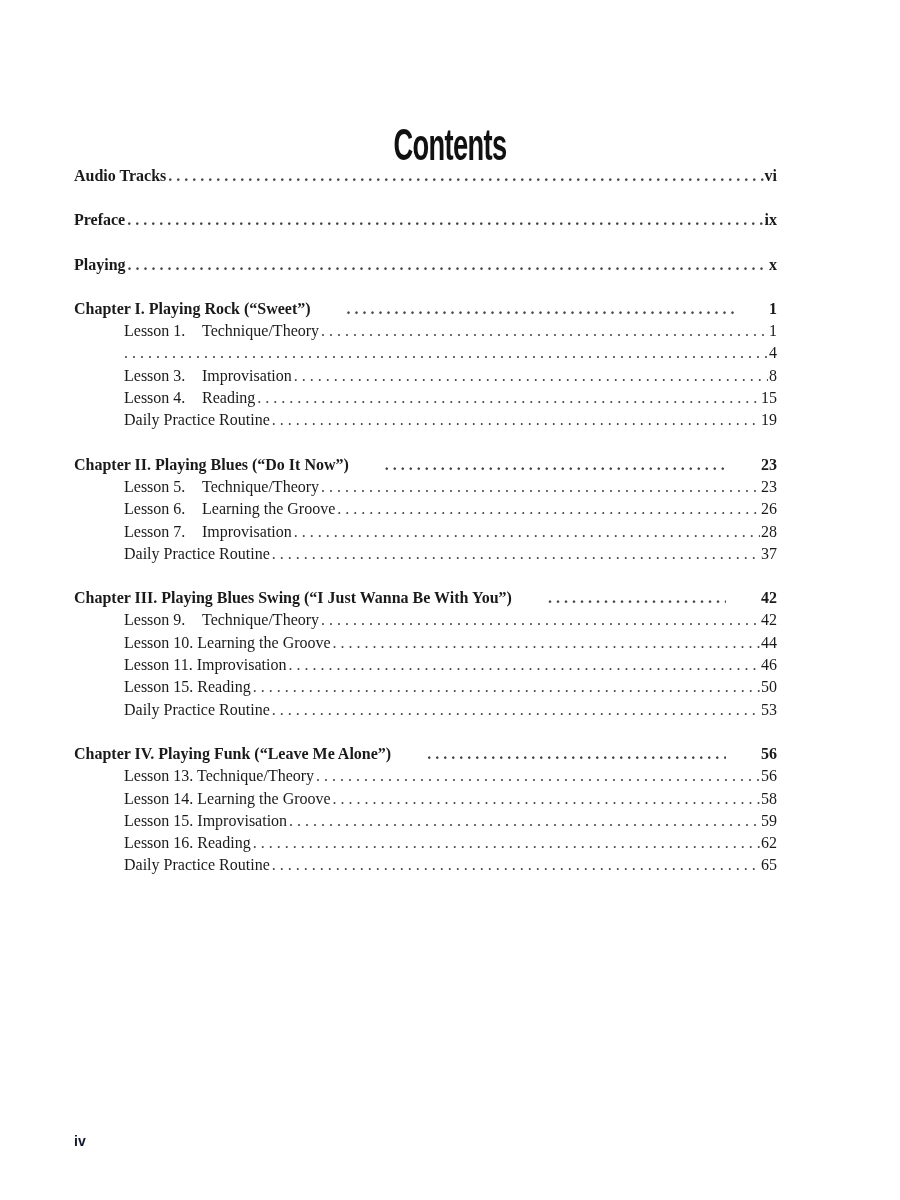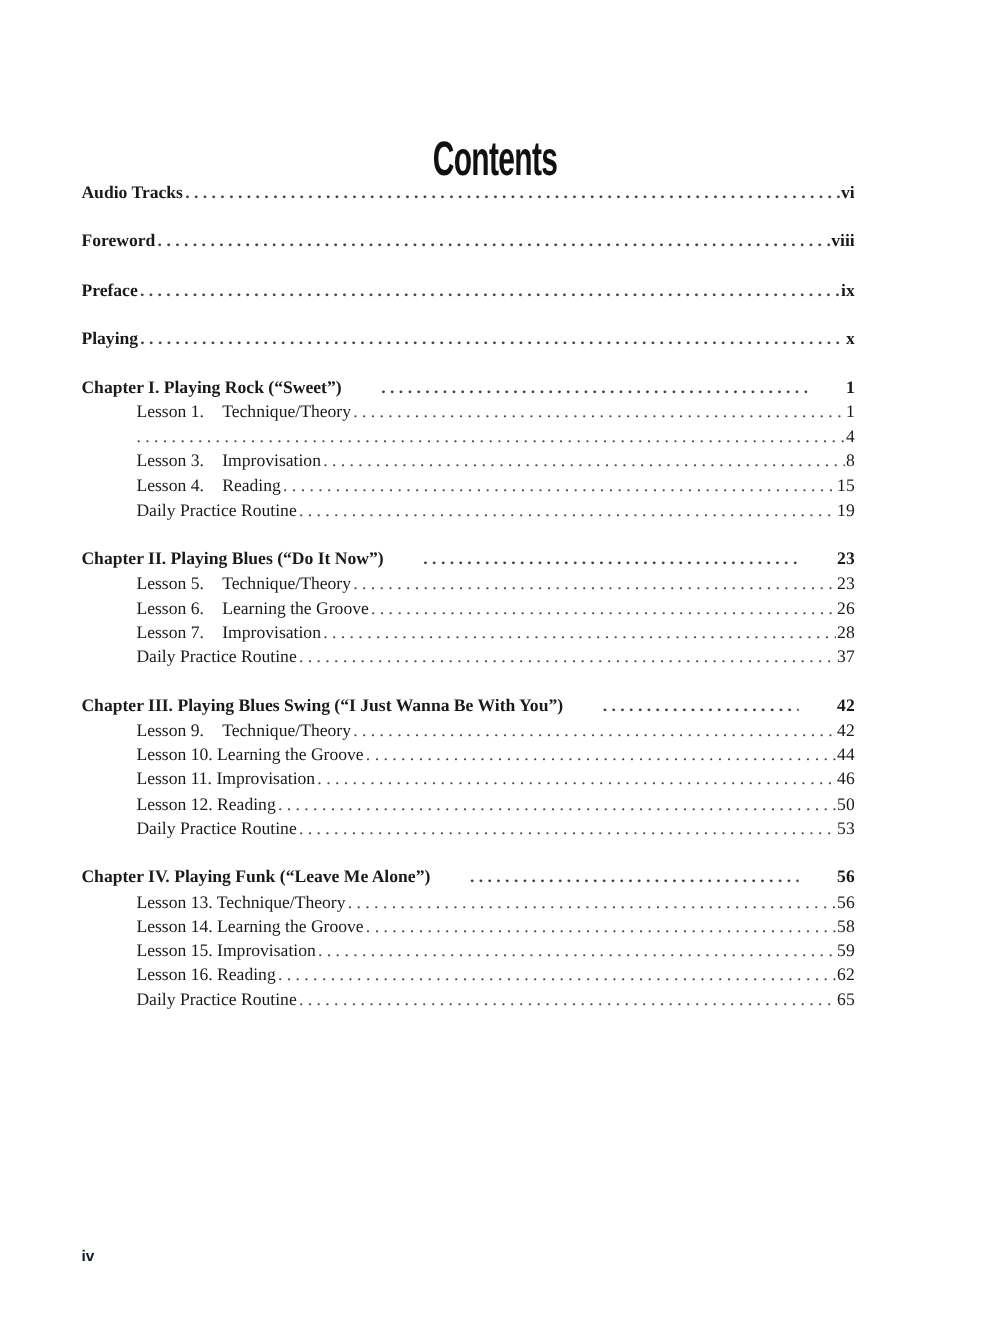--- a/index.html
+++ b/index.html
@@ -22,25 +22,20 @@
 <body>
 
 <div class="title">Contents</div>
 
 <div class="toc">
 
   <div class="row top">
     <span class="label">Audio Tracks</span>
       <span class="dots"></span>
       <span class="page">vi</span>
-  </div>
-  <div class="row top">
-    <span class="label">Foreword</span>
-      <span class="dots"></span>
-      <span class="page">viii</span>
   </div>
   <div class="row top">
     <span class="label">Preface</span>
       <span class="dots"></span>
       <span class="page">ix</span>
   </div>
   <div class="row top">
     <span class="label">Playing</span>
       <span class="dots"></span>
       <span class="page">x</span>
@@ -118,21 +113,21 @@
       <span class="label"><span>Lesson 10. Learning the Groove</span></span>
       <span class="dots"></span>
       <span class="page">44</span>
     </div>
   <div class="row lesson">
       <span class="label"><span>Lesson 11. Improvisation</span></span>
       <span class="dots"></span>
       <span class="page">46</span>
     </div>
   <div class="row lesson">
-      <span class="label"><span>Lesson 12. Reading</span></span>
+      <span class="label"><span>Lesson 15. Reading</span></span>
       <span class="dots"></span>
       <span class="page">50</span>
     </div>
   <div class="row lesson">
       <span class="label"><span>Daily Practice Routine</span></span>
       <span class="dots"></span>
       <span class="page">53</span>
     </div>
   <div class="spacer"></div>
 

